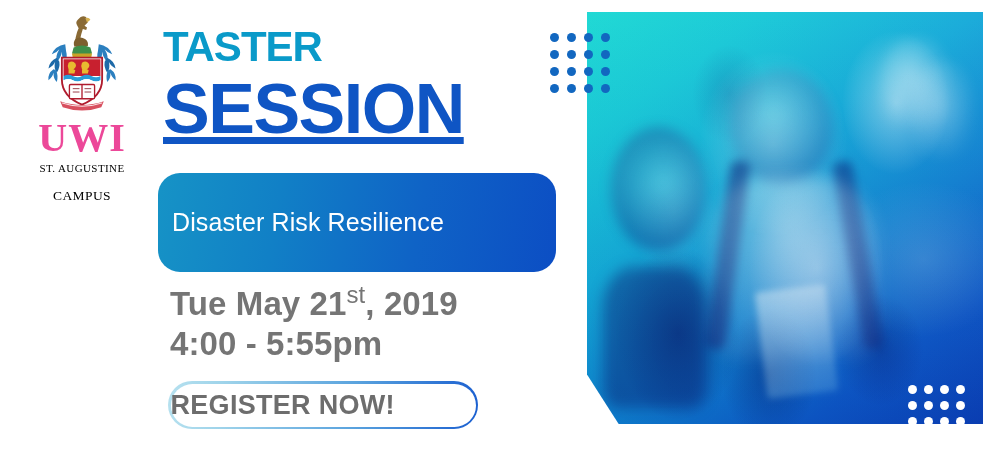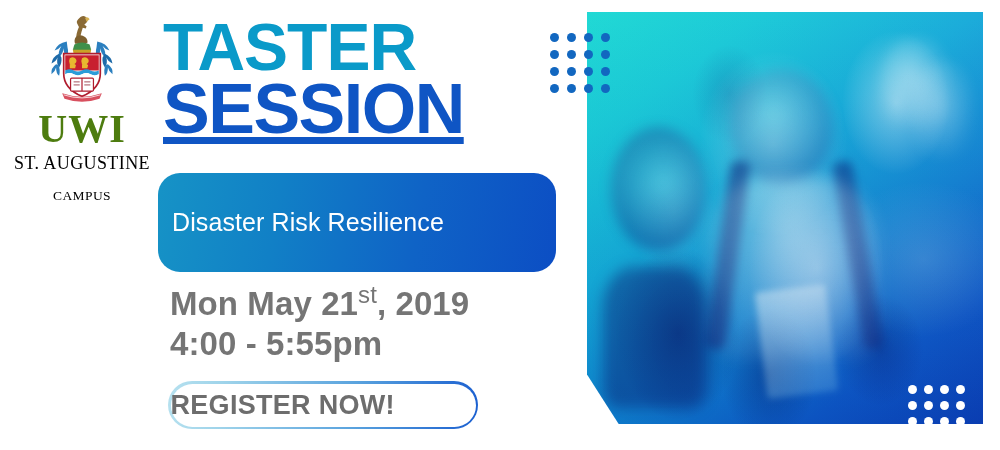--- a/index.html
+++ b/index.html
@@ -19,38 +19,38 @@
   
   #logo-block {
     position:absolute; left:18px; top:14px;
     width:128px; height:190px;
     display:flex; flex-direction:column; align-items:center;
   }
   #crest { width:108px; height:118px; display:block; }
   #uwi-wordmark {
     font-family:"Liberation Serif", serif;
     font-weight:700; font-size:40px; line-height:42px;
-    letter-spacing:1px; color:#4d7c0f;
+    letter-spacing:1px; color:#ec4899;
     margin-top:4px;
   }
   #uwi-campus-1 {
     font-family:"Liberation Serif", serif;
-    font-size:18px; letter-spacing:0.4px; color:#000;
+    font-size:11px; letter-spacing:0.4px; color:#000;
     margin-top:3px; white-space:nowrap;
   }
   #uwi-campus-2 {
     font-family:"Liberation Serif", serif;
     font-size:13.5px; letter-spacing:0.4px; color:#000;
     margin-top:14px;
   }
 
   
   #headline { position:absolute; left:163px; top:16px; }
   .hl-line {
-    font-weight:700; font-size:66px; line-height:62px;
+    font-weight:700; font-size:42px; line-height:62px;
     letter-spacing:-1px; display:block;
   }
   #hl-taster  { color:#0a9ac9; }
   #hl-session { color:#0f55c4; font-size:70px; letter-spacing:-1.5px;text-decoration:underline; }
 
   
   #topic-banner {
     position:absolute; left:158px; top:173px;
     width:398px; height:99px;
     border-radius:22px;
@@ -245,21 +245,21 @@
   <div id="headline">
     <span class="hl-line" id="hl-taster">TASTER</span>
     <span class="hl-line" id="hl-session">SESSION</span>
   </div>
 
   <div id="topic-banner">
     <span class="topic-line">Disaster Risk Resilience</span>
   </div>
 
   <div id="datetime">
-    <div class="dt-line"><span>Mon May 21</span><sup id="ordinal">st</sup><span>, 2019</span></div>
+    <div class="dt-line"><span>Tue May 21</span><sup id="ordinal">st</sup><span>, 2019</span></div>
     <div class="dt-line">4:00 - 5:55pm</div>
   </div>
 
   <div id="register-button">
     <div id="register-inner">
       <span id="register-label">REGISTER NOW!</span>
     </div>
   </div>
 
   <div id="photo-wrap">

